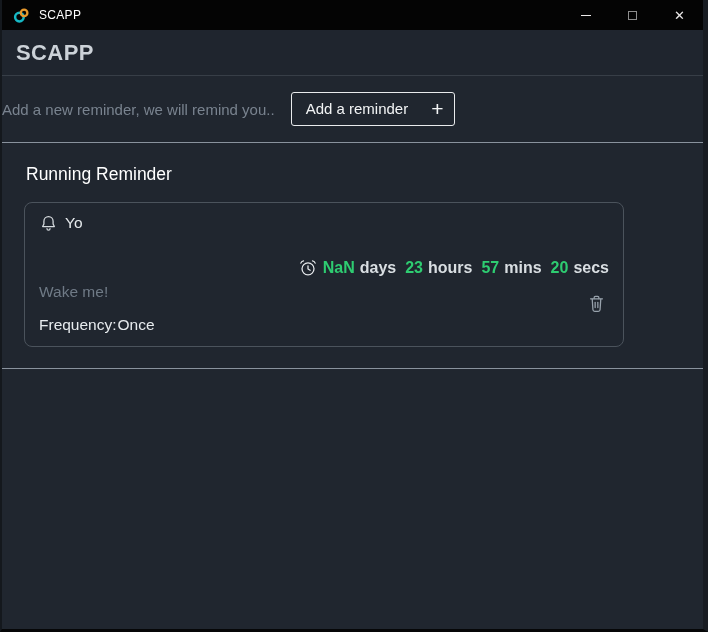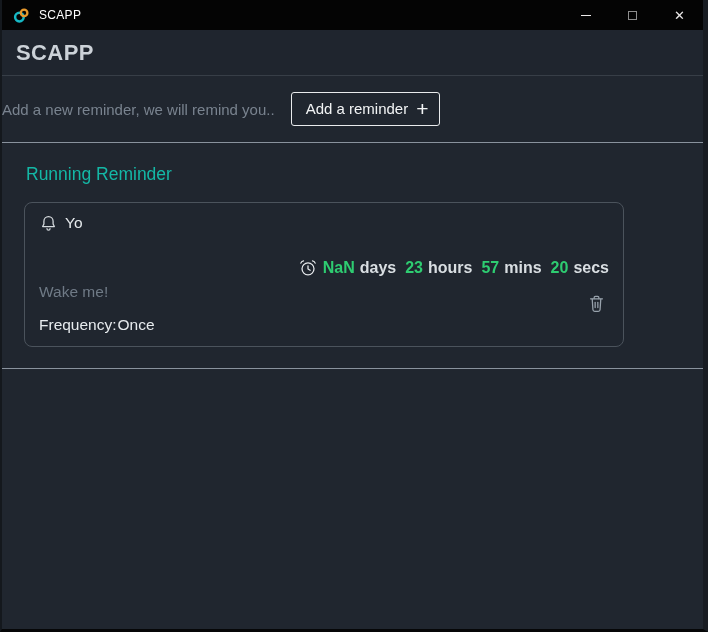--- a/index.html
+++ b/index.html
@@ -49,31 +49,31 @@
   }
   
   .toolbar {
     height:67px; flex:0 0 67px;
     display:flex; align-items:center; justify-content:flex-start;
     gap:16px; padding-right:16px;
     border-bottom:1px solid #89929d;
   }
   .toolbar .hint { color:#79838f; font-size:15px; }
   .add-btn {
-    display:flex; align-items:center; gap:8px;
+    display:flex; align-items:center; gap:23px;
     background:transparent;
     border:1px solid #e9ebed; border-radius:3px;
     color:#f2f4f5; font-size:15px; font-family:inherit;
     padding:7px 11px 8px 14px; cursor:pointer;
   }
   .add-btn .plus { font-size:21px; font-weight:300; line-height:15px; margin-top:-1px; }
   
   .section { padding-top:21px; }
   .section-title {
-    margin-left:24px; color:#14b8a6; font-size:17.5px; font-weight:400;
+    margin-left:24px; color:#ffffff; font-size:17.5px; font-weight:400;
   }
   .reminder-card {
     margin:17px 0 0 22px; width:600px; height:145px;
     border:1px solid #4b535c; border-radius:8px;
     position:relative; padding:11px 14px;
   }
   .card-row1 { display:flex; }
   .card-name { color:#e7ebee; font-size:15.5px; margin-left:7px; }
   .countdown { margin-left:auto; display:flex; align-items:center;margin-top:44px; }
   .countdown svg { margin-right:5px; }

